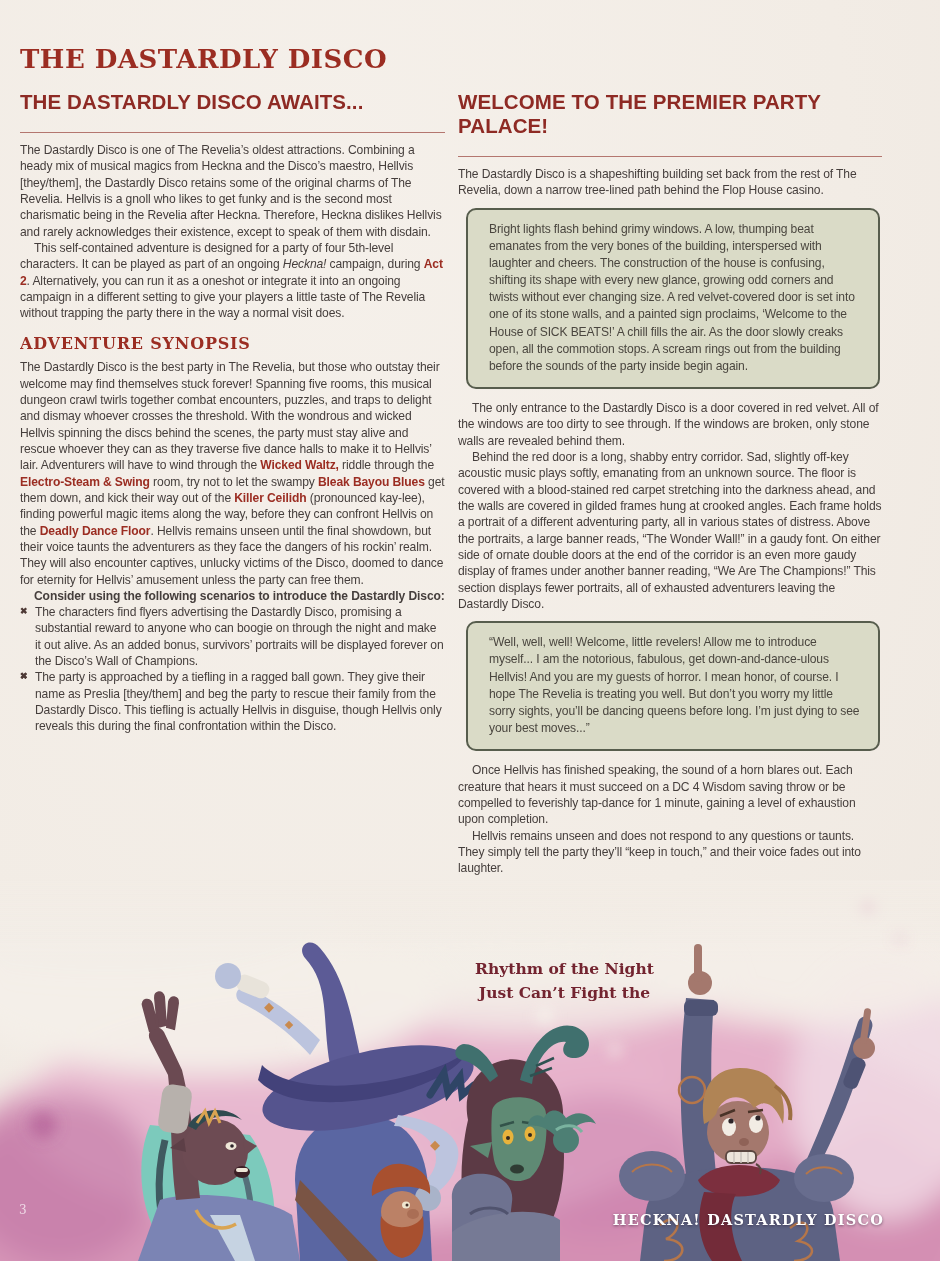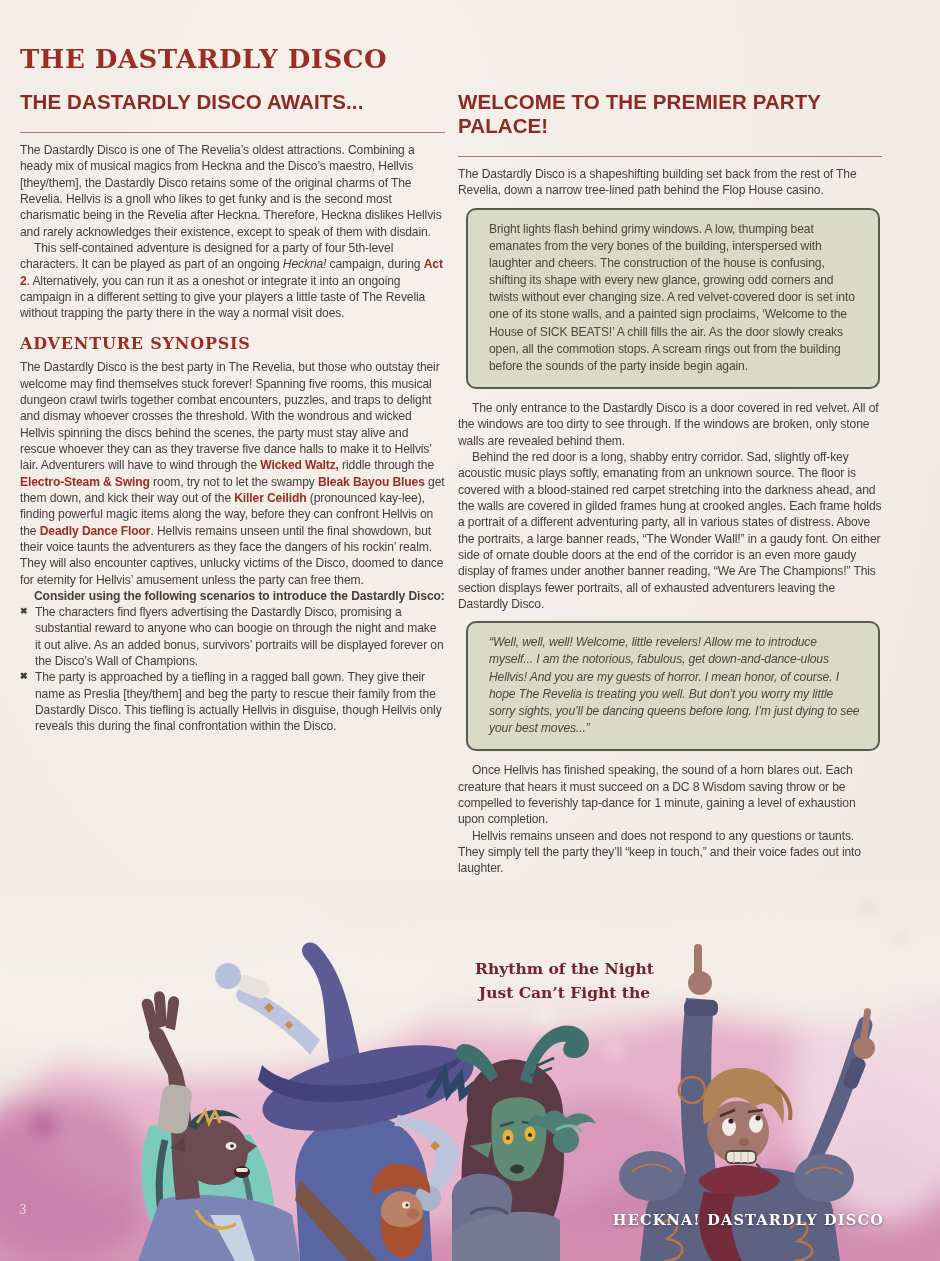--- a/index.html
+++ b/index.html
@@ -19,21 +19,21 @@
   p.ind{text-indent:14px;}
   .red-b{color:#9b2d22;font-weight:bold;}
   .blue-b{color:#33608f;font-weight:bold;}
   .bold-line{font-weight:bold;}
   ul.scenarios{list-style:none;margin:0;padding:0;}
   ul.scenarios li{position:relative;padding-left:15px;margin:0;font-size:12.1px;line-height:1.35;letter-spacing:-0.12px;}
   ul.scenarios .x-marker{position:absolute;left:0;top:1px;font-size:9px;font-weight:bold;color:#4e3a36;}
   .readaloud{background:#dadbc7;border:2.5px solid #575d4d;border-radius:10px;
      margin:9px 2px 11px 8px;padding:11px 17px 12px 21px;}
   .readaloud p{line-height:1.42;color:#4a463f;}
-  .readaloud.quote p{font-style:italic;}
+  .readaloud.quote p{}
   .illustration{position:absolute;left:0;top:880px;width:940px;height:381px;z-index:1;}
   .song-caption{position:absolute;left:447px;top:957px;width:235px;z-index:3;text-align:center;
      font-family:"DejaVu Serif",serif;font-weight:bold;font-size:15.5px;line-height:1.55;color:#732430;}
   .credit{position:absolute;right:56px;top:1211px;z-index:3;font-family:"DejaVu Serif",serif;
      font-weight:bold;font-size:14.5px;letter-spacing:1.2px;color:#ffffff;
      text-shadow:0 1px 3px rgba(45,32,52,0.6);padding-left:45px;}
   .page-num{position:absolute;left:19px;top:1203px;z-index:3;font-family:"DejaVu Serif",serif;
      font-size:12px;color:rgba(255,255,255,0.7);}
 </style>
 </head>
@@ -63,21 +63,21 @@
       <h2>WELCOME TO THE PREMIER PARTY PALACE!</h2>
       <p>The Dastardly Disco is a shapeshifting building set back from the rest of The Revelia, down a narrow tree-lined path behind the Flop House casino.</p>
       <div class="readaloud">
         <p>Bright lights flash behind grimy windows. A low, thumping beat emanates from the very bones of the building, interspersed with laughter and cheers. The construction of the house is confusing, shifting its shape with every new glance, growing odd corners and twists without ever changing size. A red velvet-covered door is set into one of its stone walls, and a painted sign proclaims, ‘Welcome to the House of SICK BEATS!’ A chill fills the air. As the door slowly creaks open, all the commotion stops. A scream rings out from the building before the sounds of the party inside begin again.</p>
       </div>
       <p class="ind">The only entrance to the Dastardly Disco is a door covered in red velvet. All of the windows are too dirty to see through. If the windows are broken, only stone walls are revealed behind them.</p>
       <p class="ind">Behind the red door is a long, shabby entry corridor. Sad, slightly off-key acoustic music plays softly, emanating from an unknown source. The floor is covered with a blood-stained red carpet stretching into the darkness ahead, and the walls are covered in gilded frames hung at crooked angles. Each frame holds a portrait of a different adventuring party, all in various states of distress. Above the portraits, a large banner reads, “The Wonder Wall!” in a gaudy font. On either side of ornate double doors at the end of the corridor is an even more gaudy display of frames under another banner reading, “We Are The Champions!” This section displays fewer portraits, all of exhausted adventurers leaving the Dastardly Disco.</p>
       <div class="readaloud quote">
         <p>“Well, well, well! Welcome, little revelers! Allow me to introduce myself... I am the notorious, fabulous, get down-and-dance-ulous Hellvis! And you are my guests of horror. I mean honor, of course. I hope The Revelia is treating you well. But don’t you worry my little sorry sights, you’ll be dancing queens before long. I’m just dying to see your best moves...”</p>
       </div>
-      <p class="ind">Once Hellvis has finished speaking, the sound of a horn blares out. Each creature that hears it must succeed on a DC 8 Wisdom saving throw or be compelled to feverishly tap-dance for 1 minute, gaining a level of exhaustion upon completion.</p>
+      <p class="ind">Once Hellvis has finished speaking, the sound of a horn blares out. Each creature that hears it must succeed on a DC 4 Wisdom saving throw or be compelled to feverishly tap-dance for 1 minute, gaining a level of exhaustion upon completion.</p>
       <p class="ind">Hellvis remains unseen and does not respond to any questions or taunts. They simply tell the party they’ll “keep in touch,” and their voice fades out into laughter.</p>
     </div>
   </div>
 
   <svg class="illustration" viewBox="0 0 940 381" xmlns="http://www.w3.org/2000/svg" aria-hidden="true">
     <defs>
       <filter id="wc" x="-40%" y="-40%" width="180%" height="180%">
           <feGaussianBlur stdDeviation="14"></feGaussianBlur>
         </filter>
       <filter id="wc2" x="-40%" y="-40%" width="180%" height="180%">

